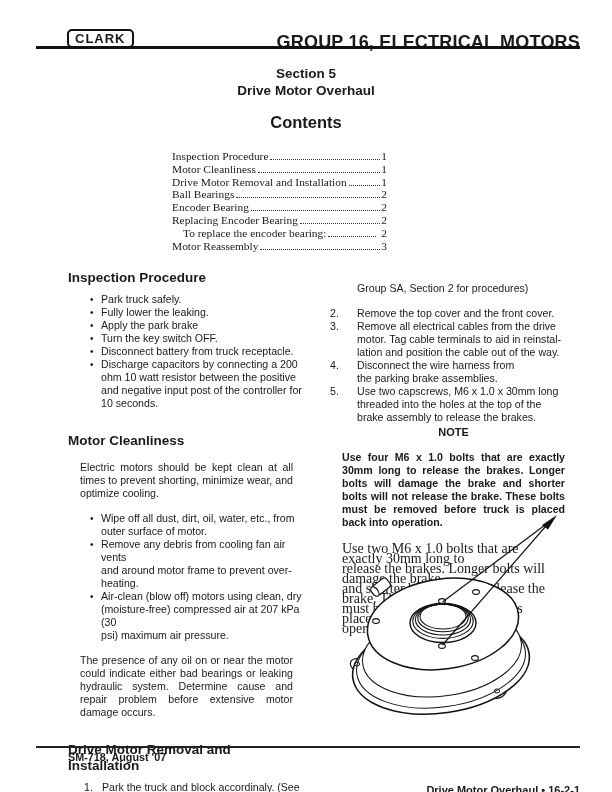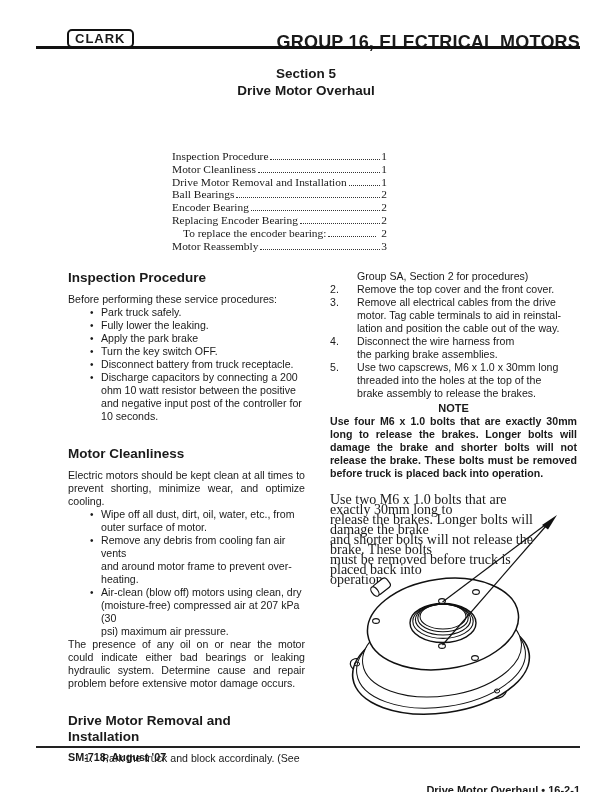--- a/index.html
+++ b/index.html
@@ -25,21 +25,21 @@
   .toc-row { display:flex; align-items:baseline; }
   .toc-row.indent { padding-left:11px; }
   .toc-dots { flex:1; border-bottom:1.7px dotted #333; margin:0 1px 2px 2px; }
   .toc-row.indent .toc-dots { margin-right:5px; }
   
   .col { position:absolute; top:270px; font-size:10.6px; line-height:13px; }
   .col-left  { left:68px;  width:237px; }
   .col-right { left:330px; width:247px; }
   h2 { font-size:13.5px; line-height:16px; font-weight:bold; margin:0 0 7px; }
   .mt { margin-top:23px; }
-  p { margin:0; }
+  p { margin:12px; }
   .just { text-align:justify; }
   .bullet { display:flex; }
   .bullet-glyph { flex:none; width:11px; margin-left:22px; }
   .bullet-glyph::before { content:"•"; font-size:10px; }
   .bullet-text, .step-text, .fig-note, .cont { white-space:pre-line; }
   .step { display:flex; }
   .step-num { flex:none; width:27px; }
   .col-left .step-num { width:18px; margin-left:16px; }
   .cont { margin-left:27px; }
   .note-title { text-align:center; font-weight:bold; font-size:11px; margin-top:2px; }
@@ -60,20 +60,21 @@
   <div class="logo-box">
     <span>CLARK</span>
   </div>
   <div class="group-title">GROUP 16, ELECTRICAL MOTORS</div>
   <div class="header-rule"></div>
 
   <div class="section-title">
     <div>Section 5</div>
     <div>Drive Motor Overhaul</div>
   </div>
+  <div class="contents-title">Contents</div>
 
   <div class="toc">
     <div class="toc-row">
         <span>Inspection Procedure</span>
         <span class="toc-dots"></span>
         <span>1</span>
       </div>
     <div class="toc-row">
         <span>Motor Cleanliness</span>
         <span class="toc-dots"></span>
@@ -106,21 +107,20 @@
       </div>
     <div class="toc-row">
         <span>Motor Reassembly</span>
         <span class="toc-dots"></span>
         <span>3</span>
       </div>
   </div>
 
   <div class="col col-left">
     <h2>Inspection Procedure</h2>
-    <p>Before performing these service procedures:</p>
     <div class="bullet">
         <span class="bullet-glyph"></span>
         <span class="bullet-text">Park truck safely.</span>
       </div>
     <div class="bullet">
         <span class="bullet-glyph"></span>
         <span class="bullet-text">Fully lower the leaking.</span>
       </div>
     <div class="bullet">
         <span class="bullet-glyph"></span>

